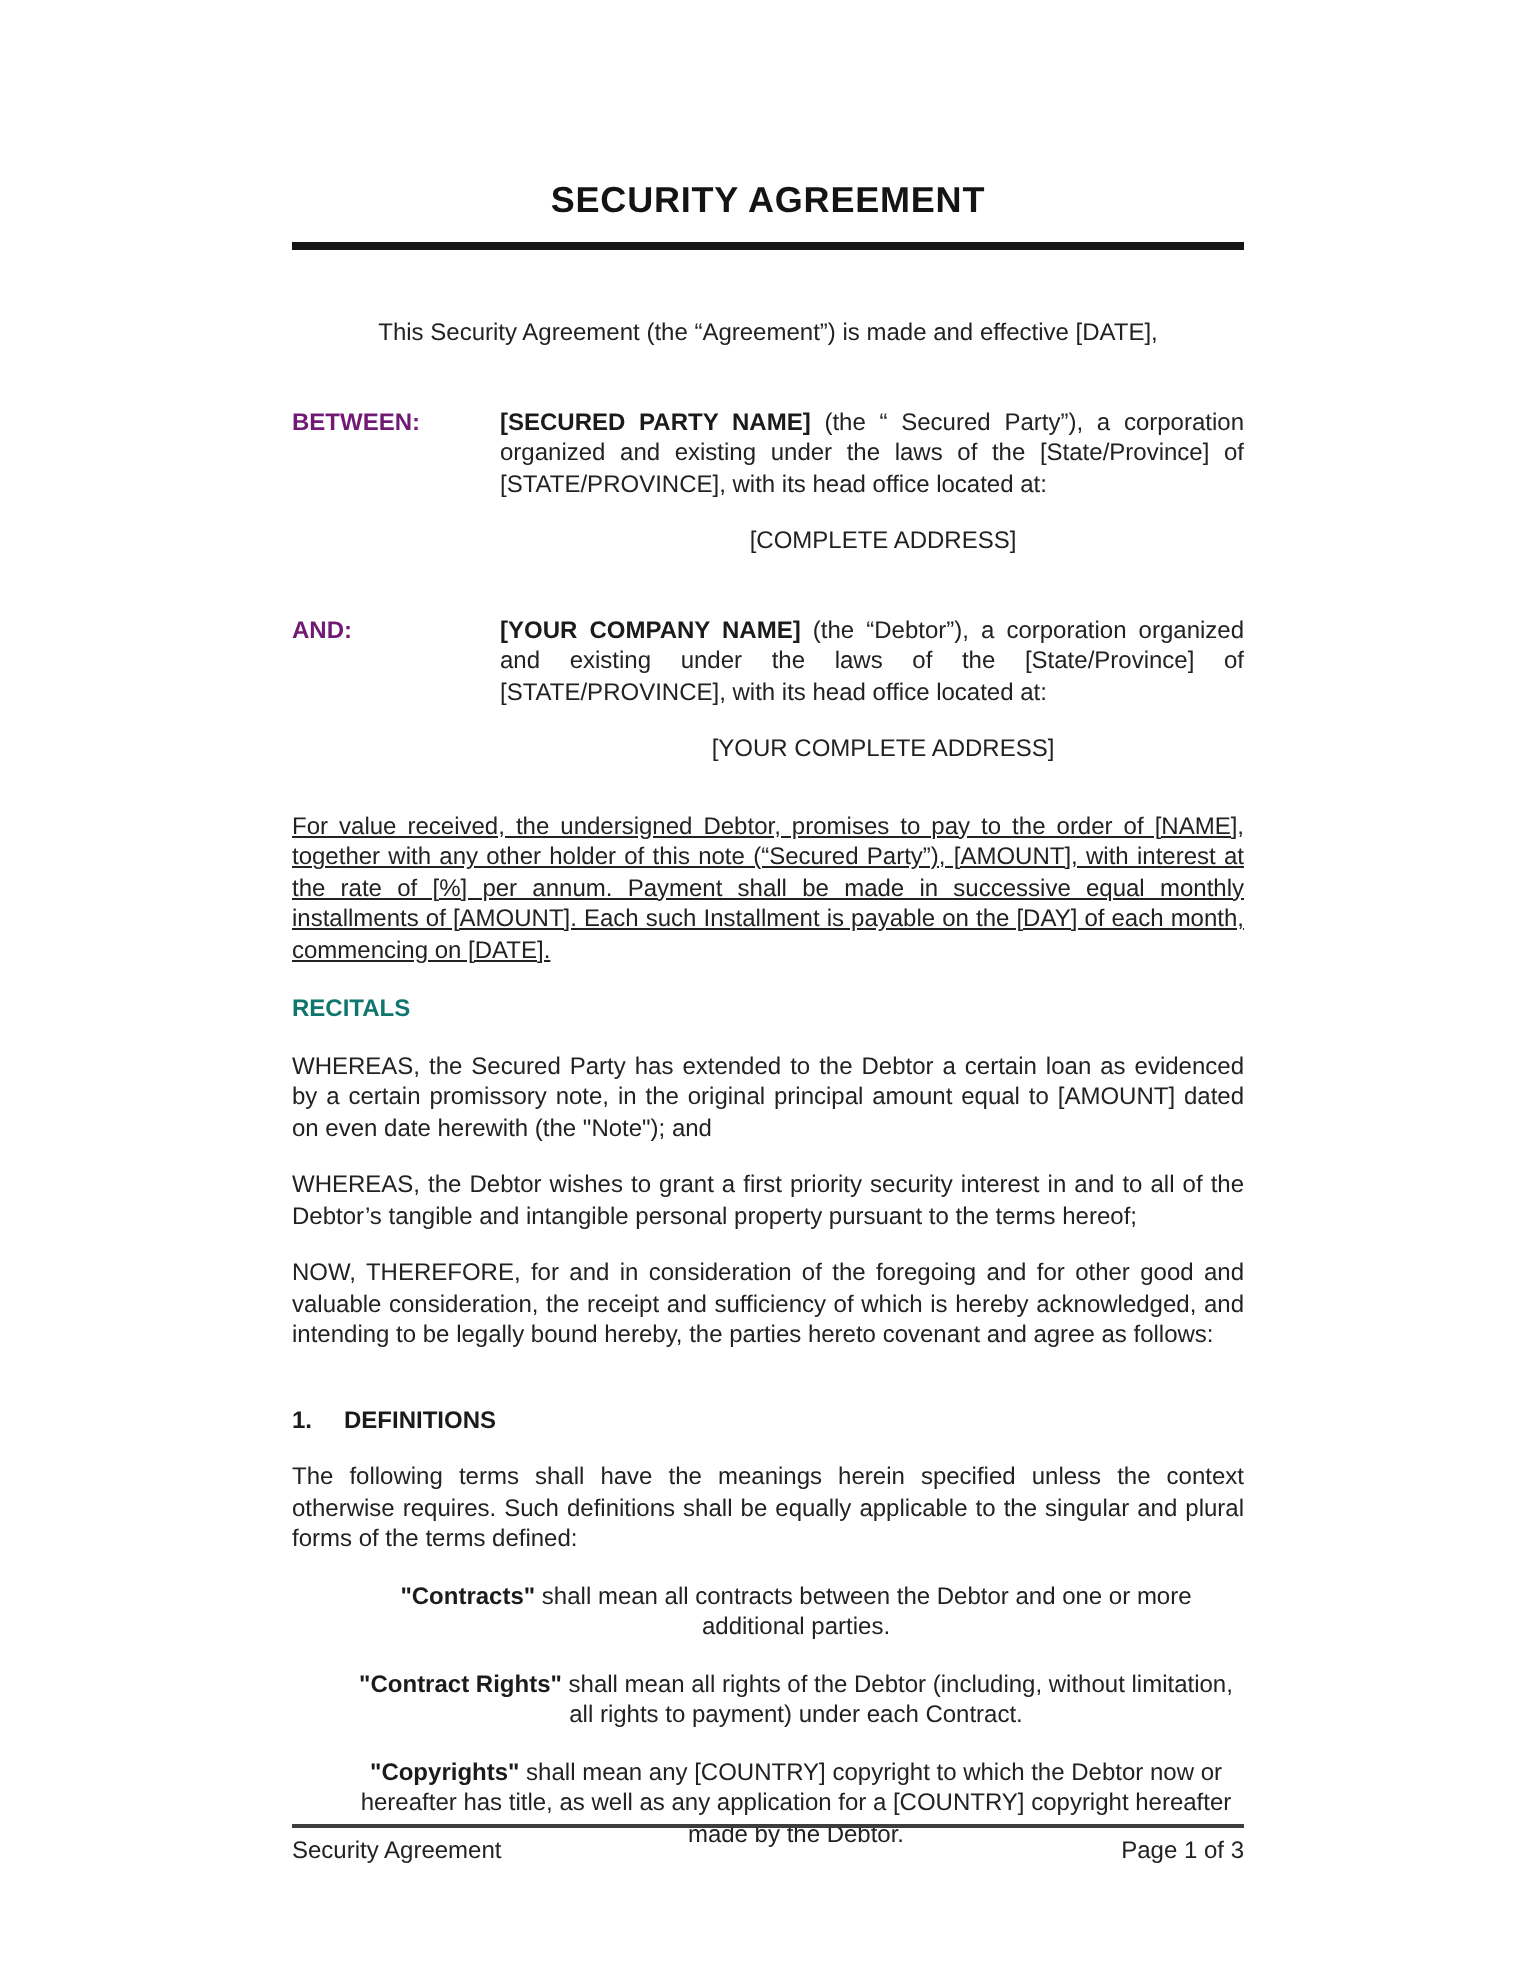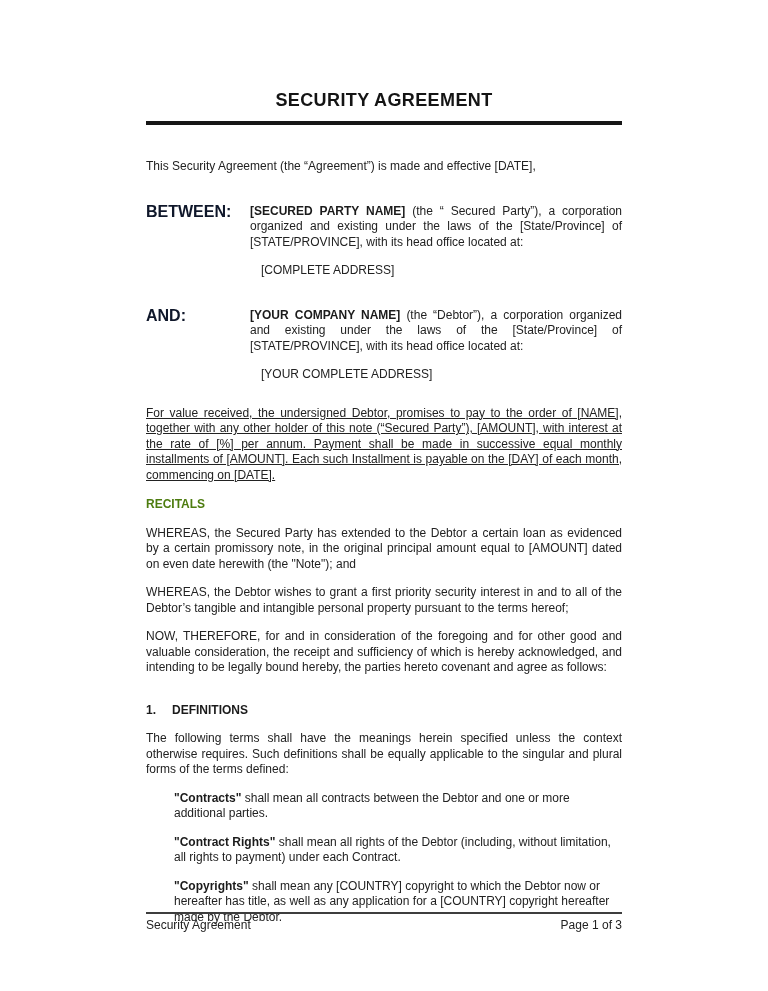--- a/index.html
+++ b/index.html
@@ -26,41 +26,41 @@
     font-weight: 700;
     letter-spacing: 0.4px;
     color: #141414;
     line-height: 21px;
   }
   .title-rule {
     height: 4px;
     background: #161616;
     margin-top: 10px;
   }
-  p { margin: 0; font-size: 12px; line-height: 15.5px; }
+  p { margin: 0; font-size: 12px; line-height: 15.5px; text-align: center; }
   .intro { margin-top: 34px; }
   .hang { display: flex; margin-top: 29px; }
   .hang-label {
     flex: none;
     width: 104px;
     font-weight: 700;
-    font-size: 16px;
+    font-size: 12px;
     line-height: 15.5px;
-    color: #0f172a;
+    color: #701a75;
   }
   .hang-body { flex: 1; }
   .just { text-align: justify; }
   .addr { margin-top: 13px; margin-left: 11px; }
   .value-para { margin-top: 23px; text-decoration: underline; }
   .section-heading {
     margin: 14px 0 0 0;
     font-size: 12px;
     font-weight: 700;
     line-height: 15.5px;
-    color: #4d7c0f;
+    color: #0f766e;
   }
   .para { margin-top: 13px; }
   .num-heading {
     display: flex;
     margin-top: 27px;
     font-size: 12px;
     font-weight: 700;
     line-height: 15.5px;
     color: #1b1b1b;
   }

